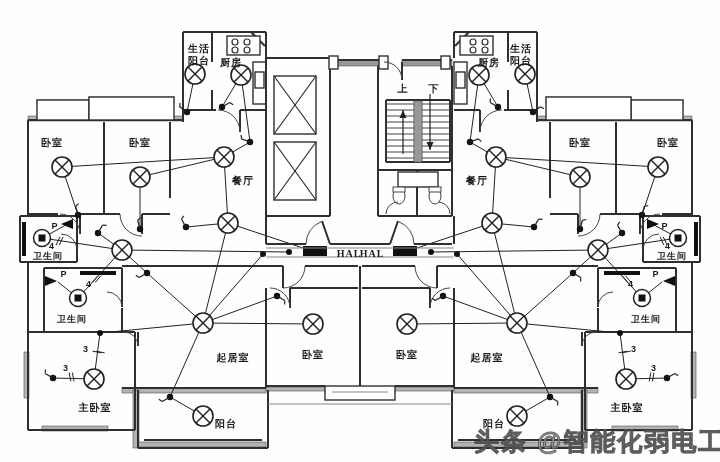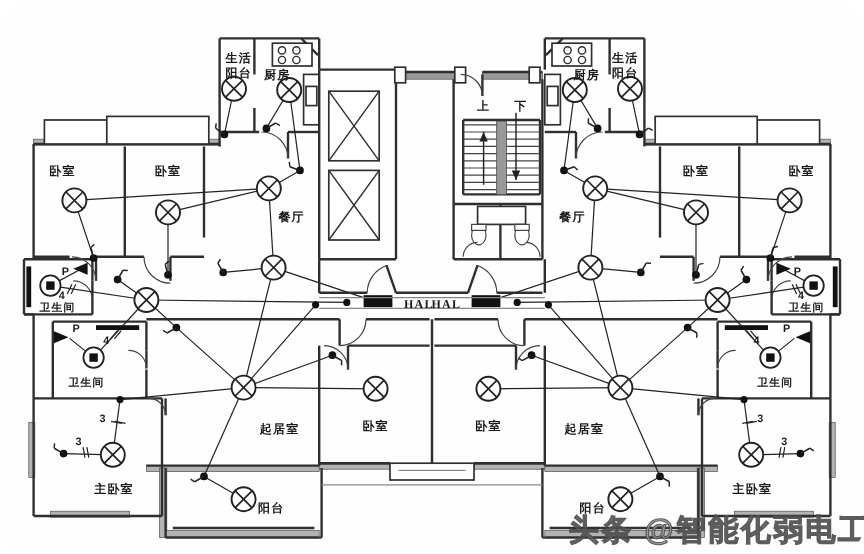--- a/index.html
+++ b/index.html
@@ -1,17 +1,17 @@
 <!DOCTYPE html>
 <html><head>
 <meta charset="utf-8">
 <style>
   html,body{margin:0;padding:0;background:#ffffff;}
   .stage{position:relative;width:720px;height:462px;background:#fefefe;overflow:hidden;
-         font-family:"Liberation Sans", sans-serif;border-radius:24px;}
+         font-family:"Liberation Sans", sans-serif;}
   svg{position:absolute;left:0;top:0;}
   text{user-select:none;}
 </style>
 </head>
 <body>
 
 <div class="stage">
   <svg id="plan-svg" width="720" height="462" viewBox="0 0 720 462">
     <rect x="0" y="0" width="720" height="462" fill="#fefefe"></rect>
     <g id="render-root">

